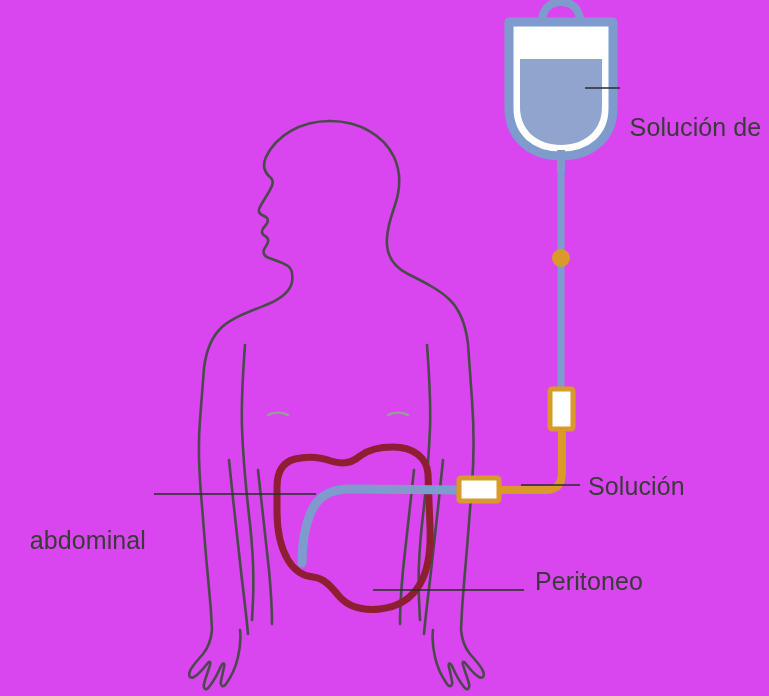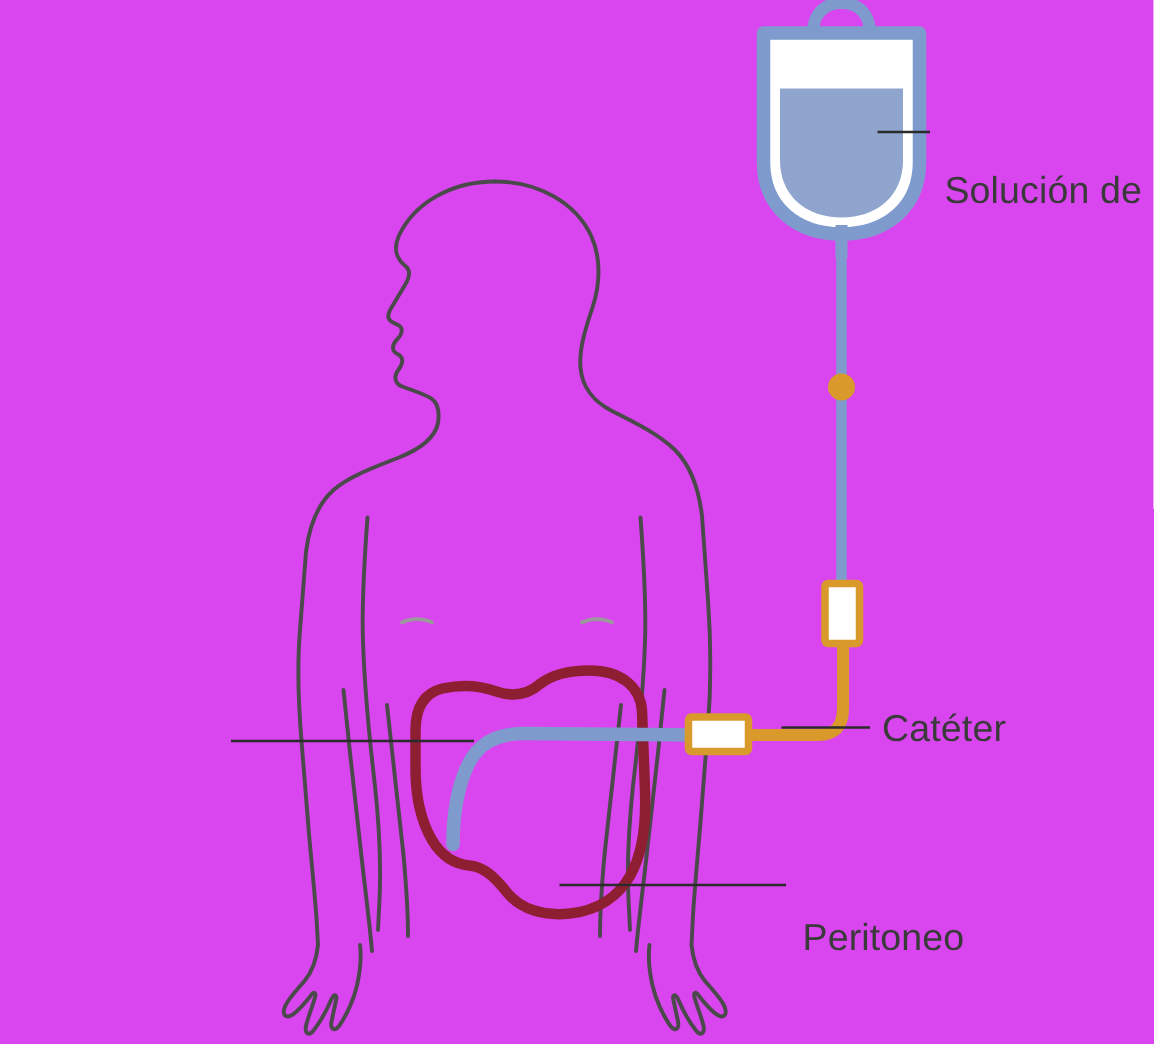--- a/index.html
+++ b/index.html
@@ -46,21 +46,20 @@
   }
   #label-cateter {
     left: 588px;
     top: 472px;
     text-align: left;
   }
   #label-peritoneo {
     left: 535px;
     top: 567px;
     text-align: left;
-    margin-top: 44px;
   }
 </style>
 </head>
 <body>
 
 <div id="diagram-root">
 
   <svg id="diagram-svg" viewBox="0 0 769 696" xmlns="http://www.w3.org/2000/svg">
 
     <g fill="none" stroke="#4a4a4a" stroke-width="2.6" stroke-linecap="round" stroke-linejoin="round">
@@ -238,19 +237,20 @@
       <line x1="521" y1="485" x2="580" y2="485"></line>
       <line x1="373" y1="590" x2="524" y2="590"></line>
     </g>
   </svg>
 
   <div class="label" id="label-solucion">
     <div>Solución de</div>
   </div>
 
   <div class="label" id="label-cavidad">
+    <div>abdominal</div>
   </div>
 
-  <div class="label" id="label-cateter">Catéter</div>
+  <div class="label" id="label-cateter">Solución</div>
 
   <div class="label" id="label-peritoneo">Peritoneo</div>
 
 </div>
 
 </body></html>

